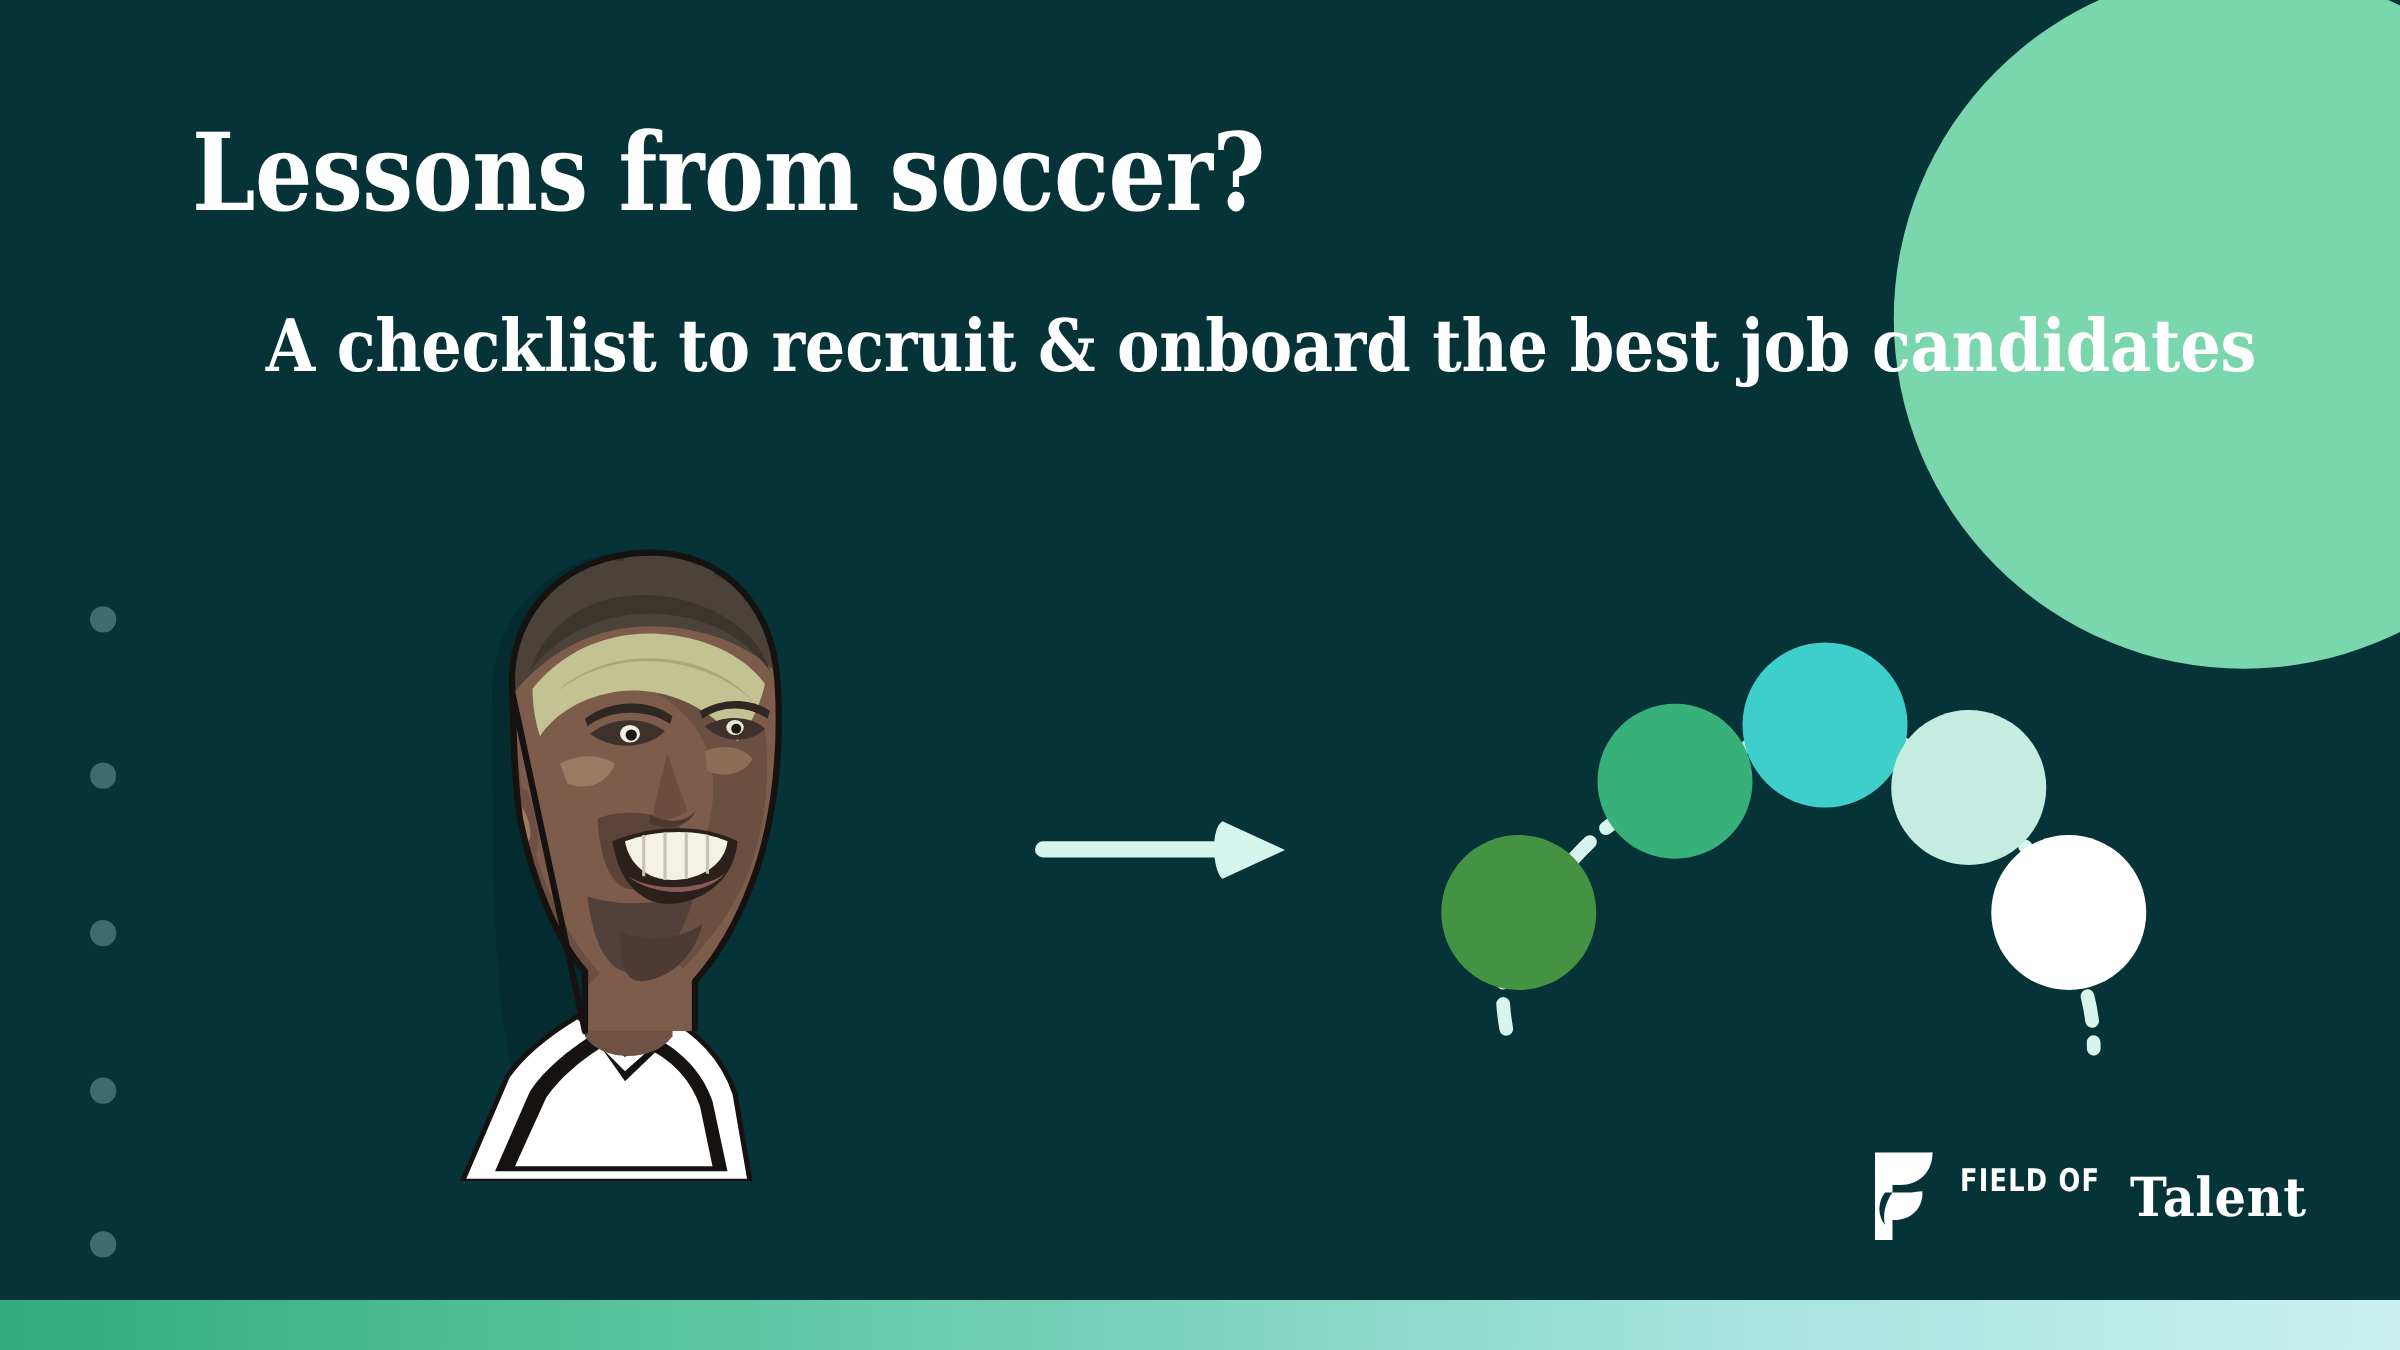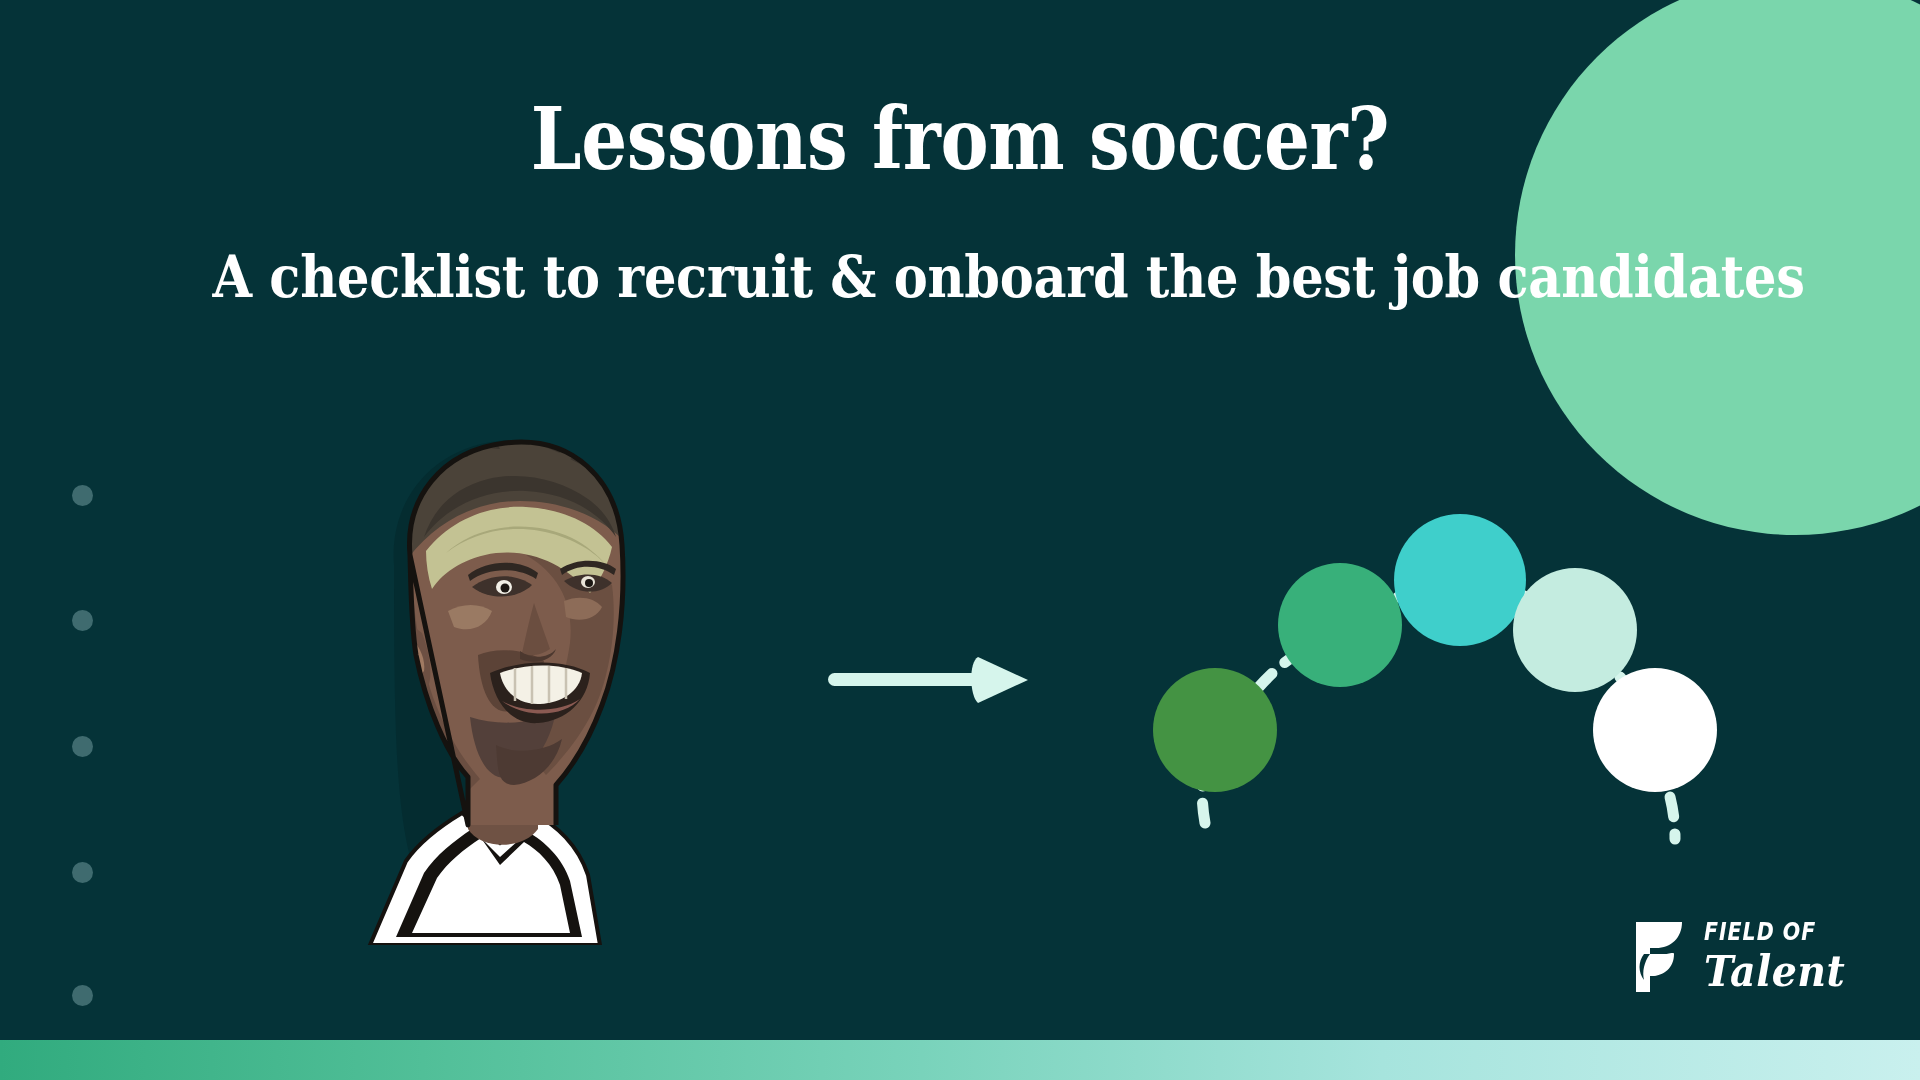--- a/index.html
+++ b/index.html
@@ -48,21 +48,21 @@
   .dot-col .dot.d2 { top: 251px; }
   .dot-col .dot.d3 { top: 377px; }
   .dot-col .dot.d4 { top: 500px; }
 
   
   .title-wrap {
     position: absolute;
     left: 0;
     top: 96px;
     width: 1920px;
-    text-align: center;
+    text-align: left;
   }
   .title {
     font-family: "DejaVu Serif", "Liberation Serif", serif;
     font-weight: 700;
     font-size: 86px;
     line-height: 1;
     color: #ffffff;
     letter-spacing: -0.5px;
     transform: scaleX(0.84);
     transform-origin: center center;
@@ -123,21 +123,21 @@
   .logo {
     position: absolute;
     right: 62px;
     bottom: 86px;
     display: flex;
     align-items: center;
     gap: 16px;
   }
   .logo-mark { width: 62px; height: 76px; }
   .logo-mark svg { display: block; width: 100%; height: 100%; }
-  .logo-text { display: flex; flex-direction: column; line-height: 1; font-style: italic; }
+  .logo-text { display: flex; flex-direction: row; line-height: 1; }
   .logo-field {
     font-family: "DejaVu Sans", "Liberation Sans", sans-serif;
     font-weight: 700;
     font-size: 25px;
     letter-spacing: 1.2px;
     color: #ffffff;
     transform: scaleX(0.82);
     transform-origin: left center;
     white-space: nowrap;
   }

